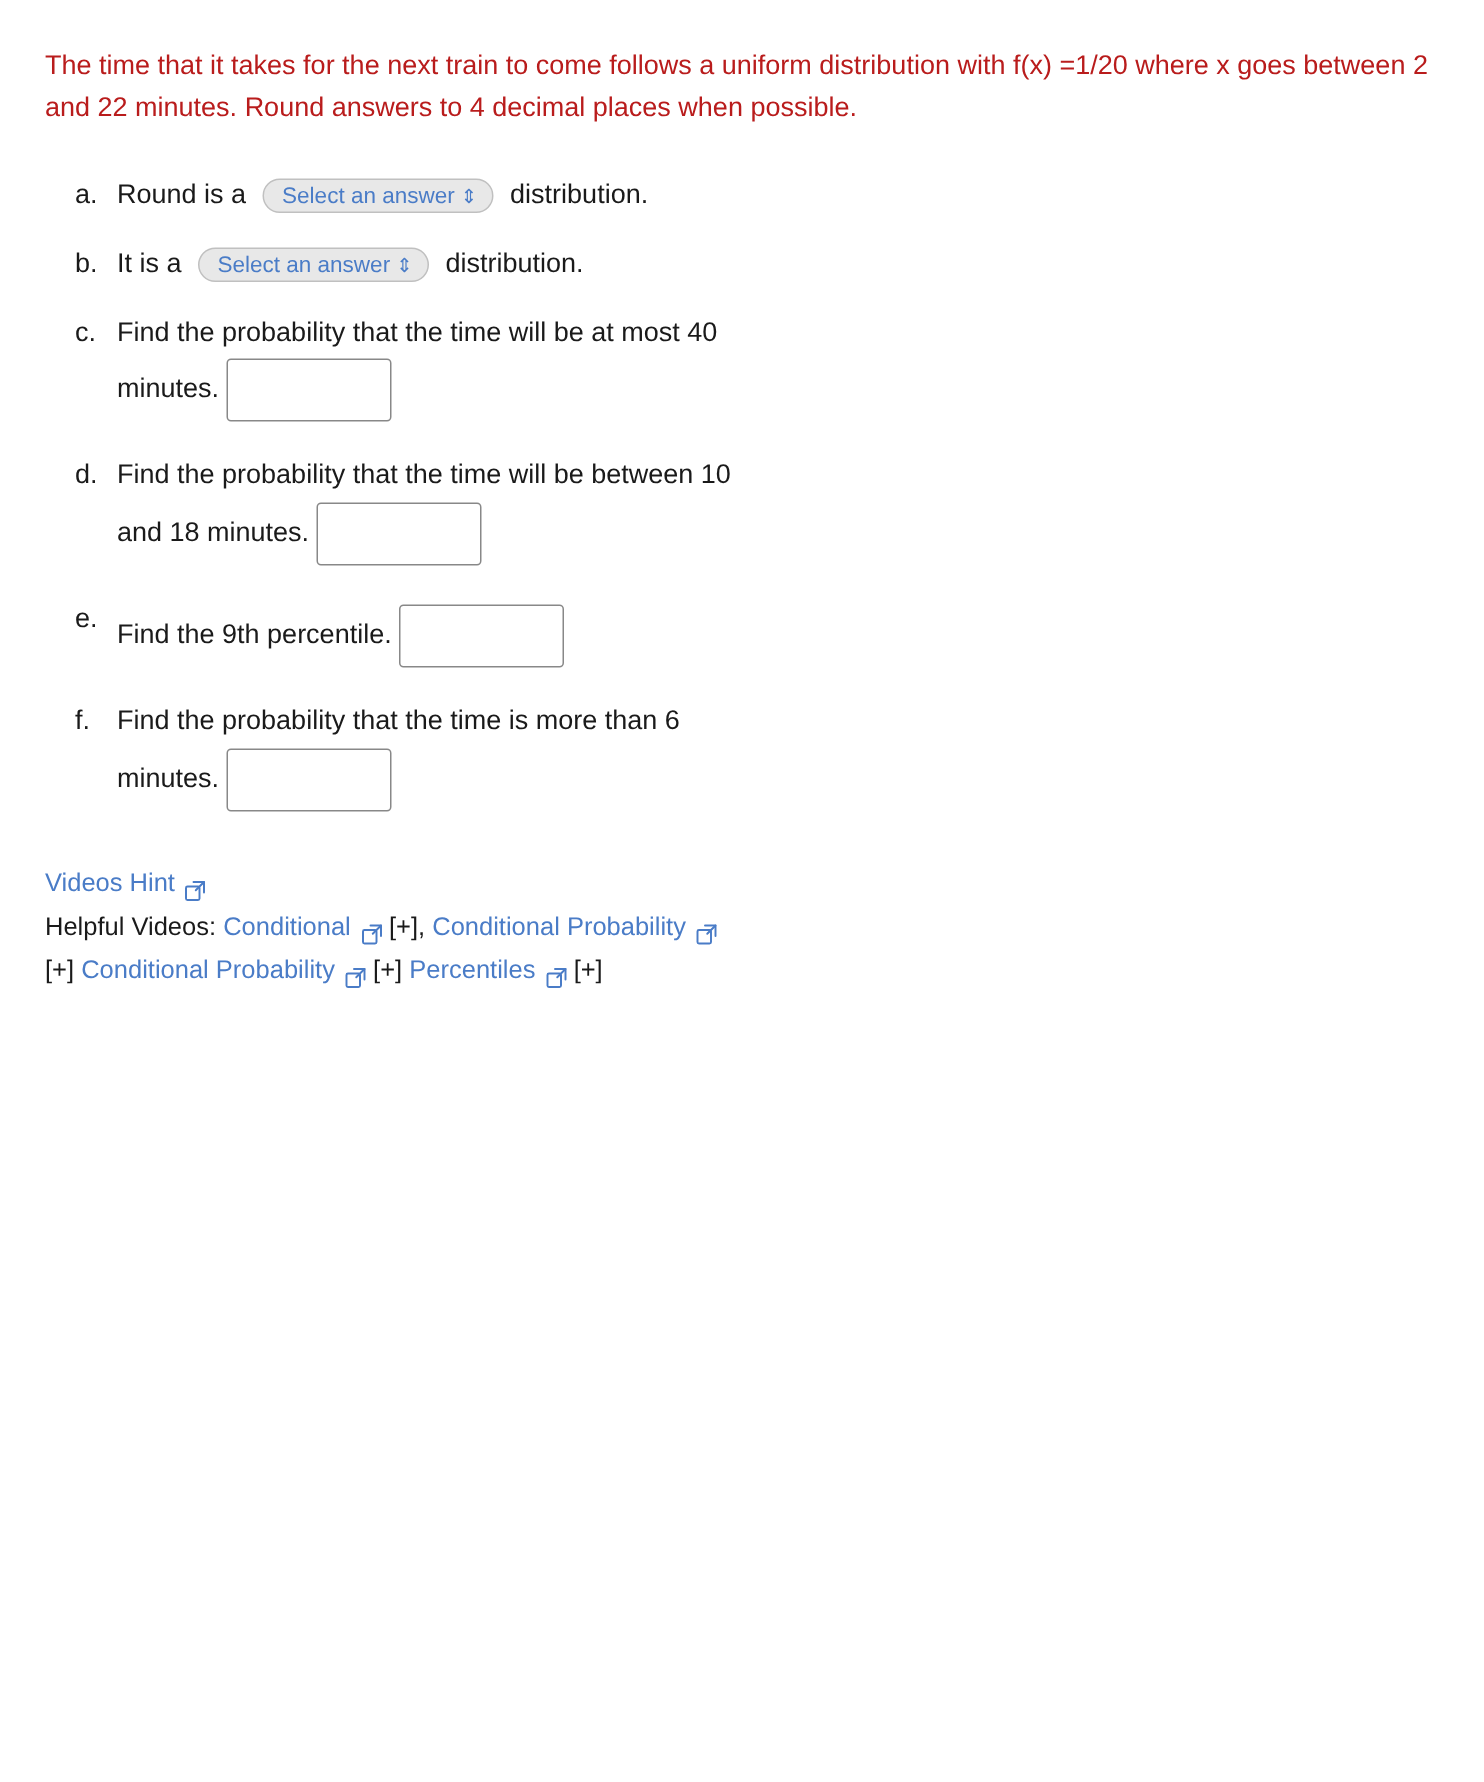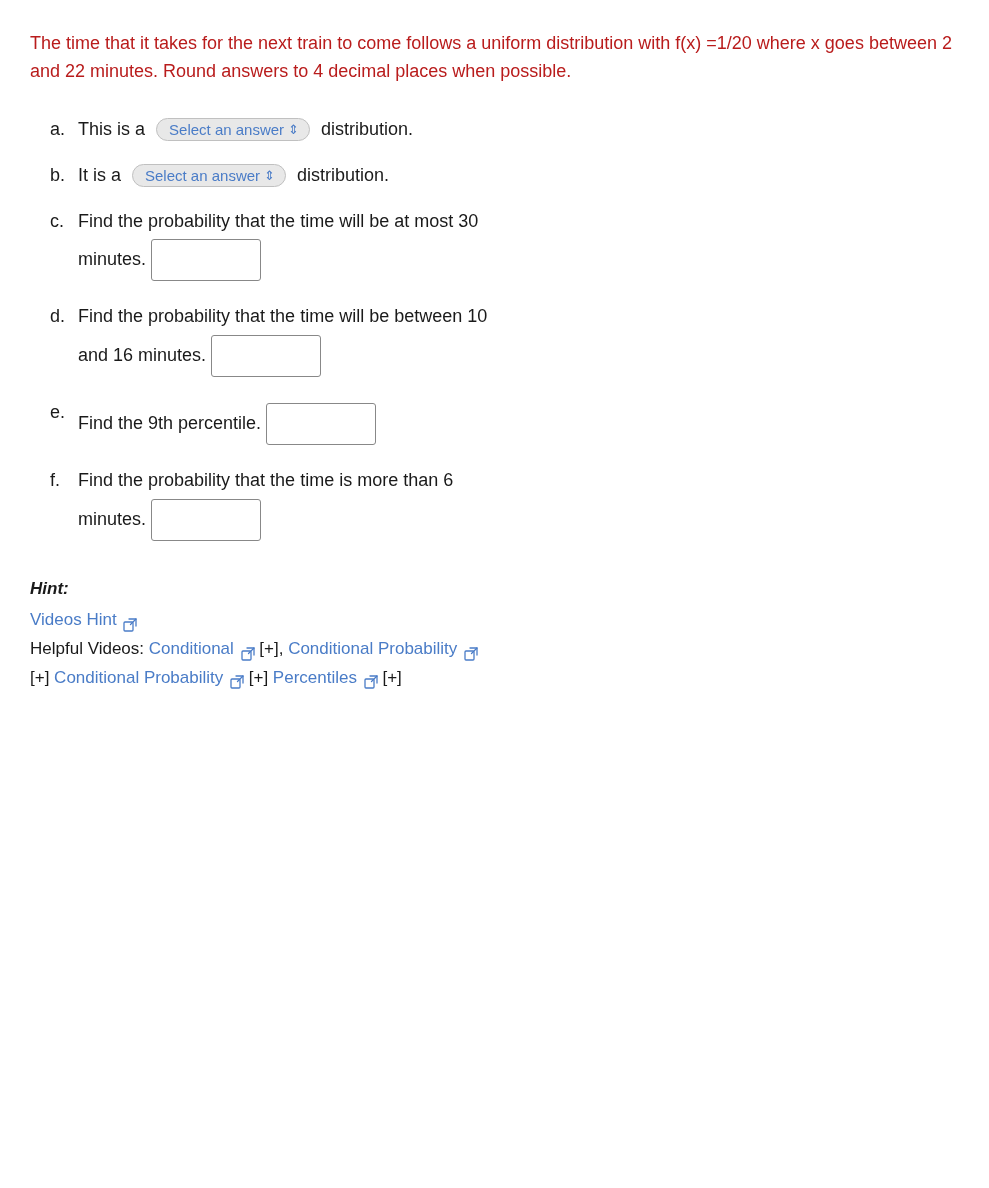--- a/index.html
+++ b/index.html
@@ -125,21 +125,21 @@
 
 <div>
   <p class="intro-text">The time that it takes for the next train to come follows a uniform distribution with f(x) =1/20 where x goes between 2 and 22 minutes. Round answers to 4 decimal places when possible.</p>
 </div>
 
 <ol class="questions-list">
 
   <li class="question-item">
     <span class="question-label">a.</span>
     <div class="question-body">
-      <span>This is a </span>
+      <span>Round is a </span>
       <span class="inline-select-wrapper">
         <button class="select-answer-btn">
           <span>Select an answer</span>
           <span class="chevron-icon">⇕</span>
         </button>
       </span>
       <span> distribution.</span>
     </div>
   </li>
 
@@ -153,34 +153,34 @@
           <span class="chevron-icon">⇕</span>
         </button>
       </span>
       <span> distribution.</span>
     </div>
   </li>
 
   <li class="question-item">
     <span class="question-label">c.</span>
     <div class="question-body">
-      <div>Find the probability that the time will be at most 30</div>
+      <div>Find the probability that the time will be at most 40</div>
       <div>
         <span>minutes.</span>
         <input type="text" class="text-input" value="" style="">
       </div>
     </div>
   </li>
 
   <li class="question-item">
     <span class="question-label">d.</span>
     <div class="question-body">
       <div>Find the probability that the time will be between 10</div>
       <div>
-        <span>and 16 minutes.</span>
+        <span>and 18 minutes.</span>
         <input type="text" class="text-input" value="" style="">
       </div>
     </div>
   </li>
 
   <li class="question-item">
     <span class="question-label">e.</span>
     <div class="question-body">
       <span>Find the 9th percentile.</span>
       <input type="text" class="text-input" value="" style="">
@@ -194,21 +194,20 @@
       <div>
         <span>minutes.</span>
         <input type="text" class="text-input" value="" style="">
       </div>
     </div>
   </li>
 
 </ol>
 
 <div class="hint-section">
-  <div class="hint-label">Hint:</div>
   <div>
     <a class="hint-link">
       <span>Videos Hint</span>
       <span class="external-icon">
         <svg width="14" height="14" viewBox="0 0 14 14" fill="none" xmlns="http://www.w3.org/2000/svg">
           <rect x="1" y="4" width="9" height="9" rx="1" stroke="#4a7cc7" stroke-width="1.3" fill="none"></rect>
           <path d="M6 1h7v7" stroke="#4a7cc7" stroke-width="1.3" stroke-linecap="round" stroke-linejoin="round"></path>
           <line x1="7.5" y1="6.5" x2="13" y2="1" stroke="#4a7cc7" stroke-width="1.3" stroke-linecap="round"></line>
         </svg>
       </span>

